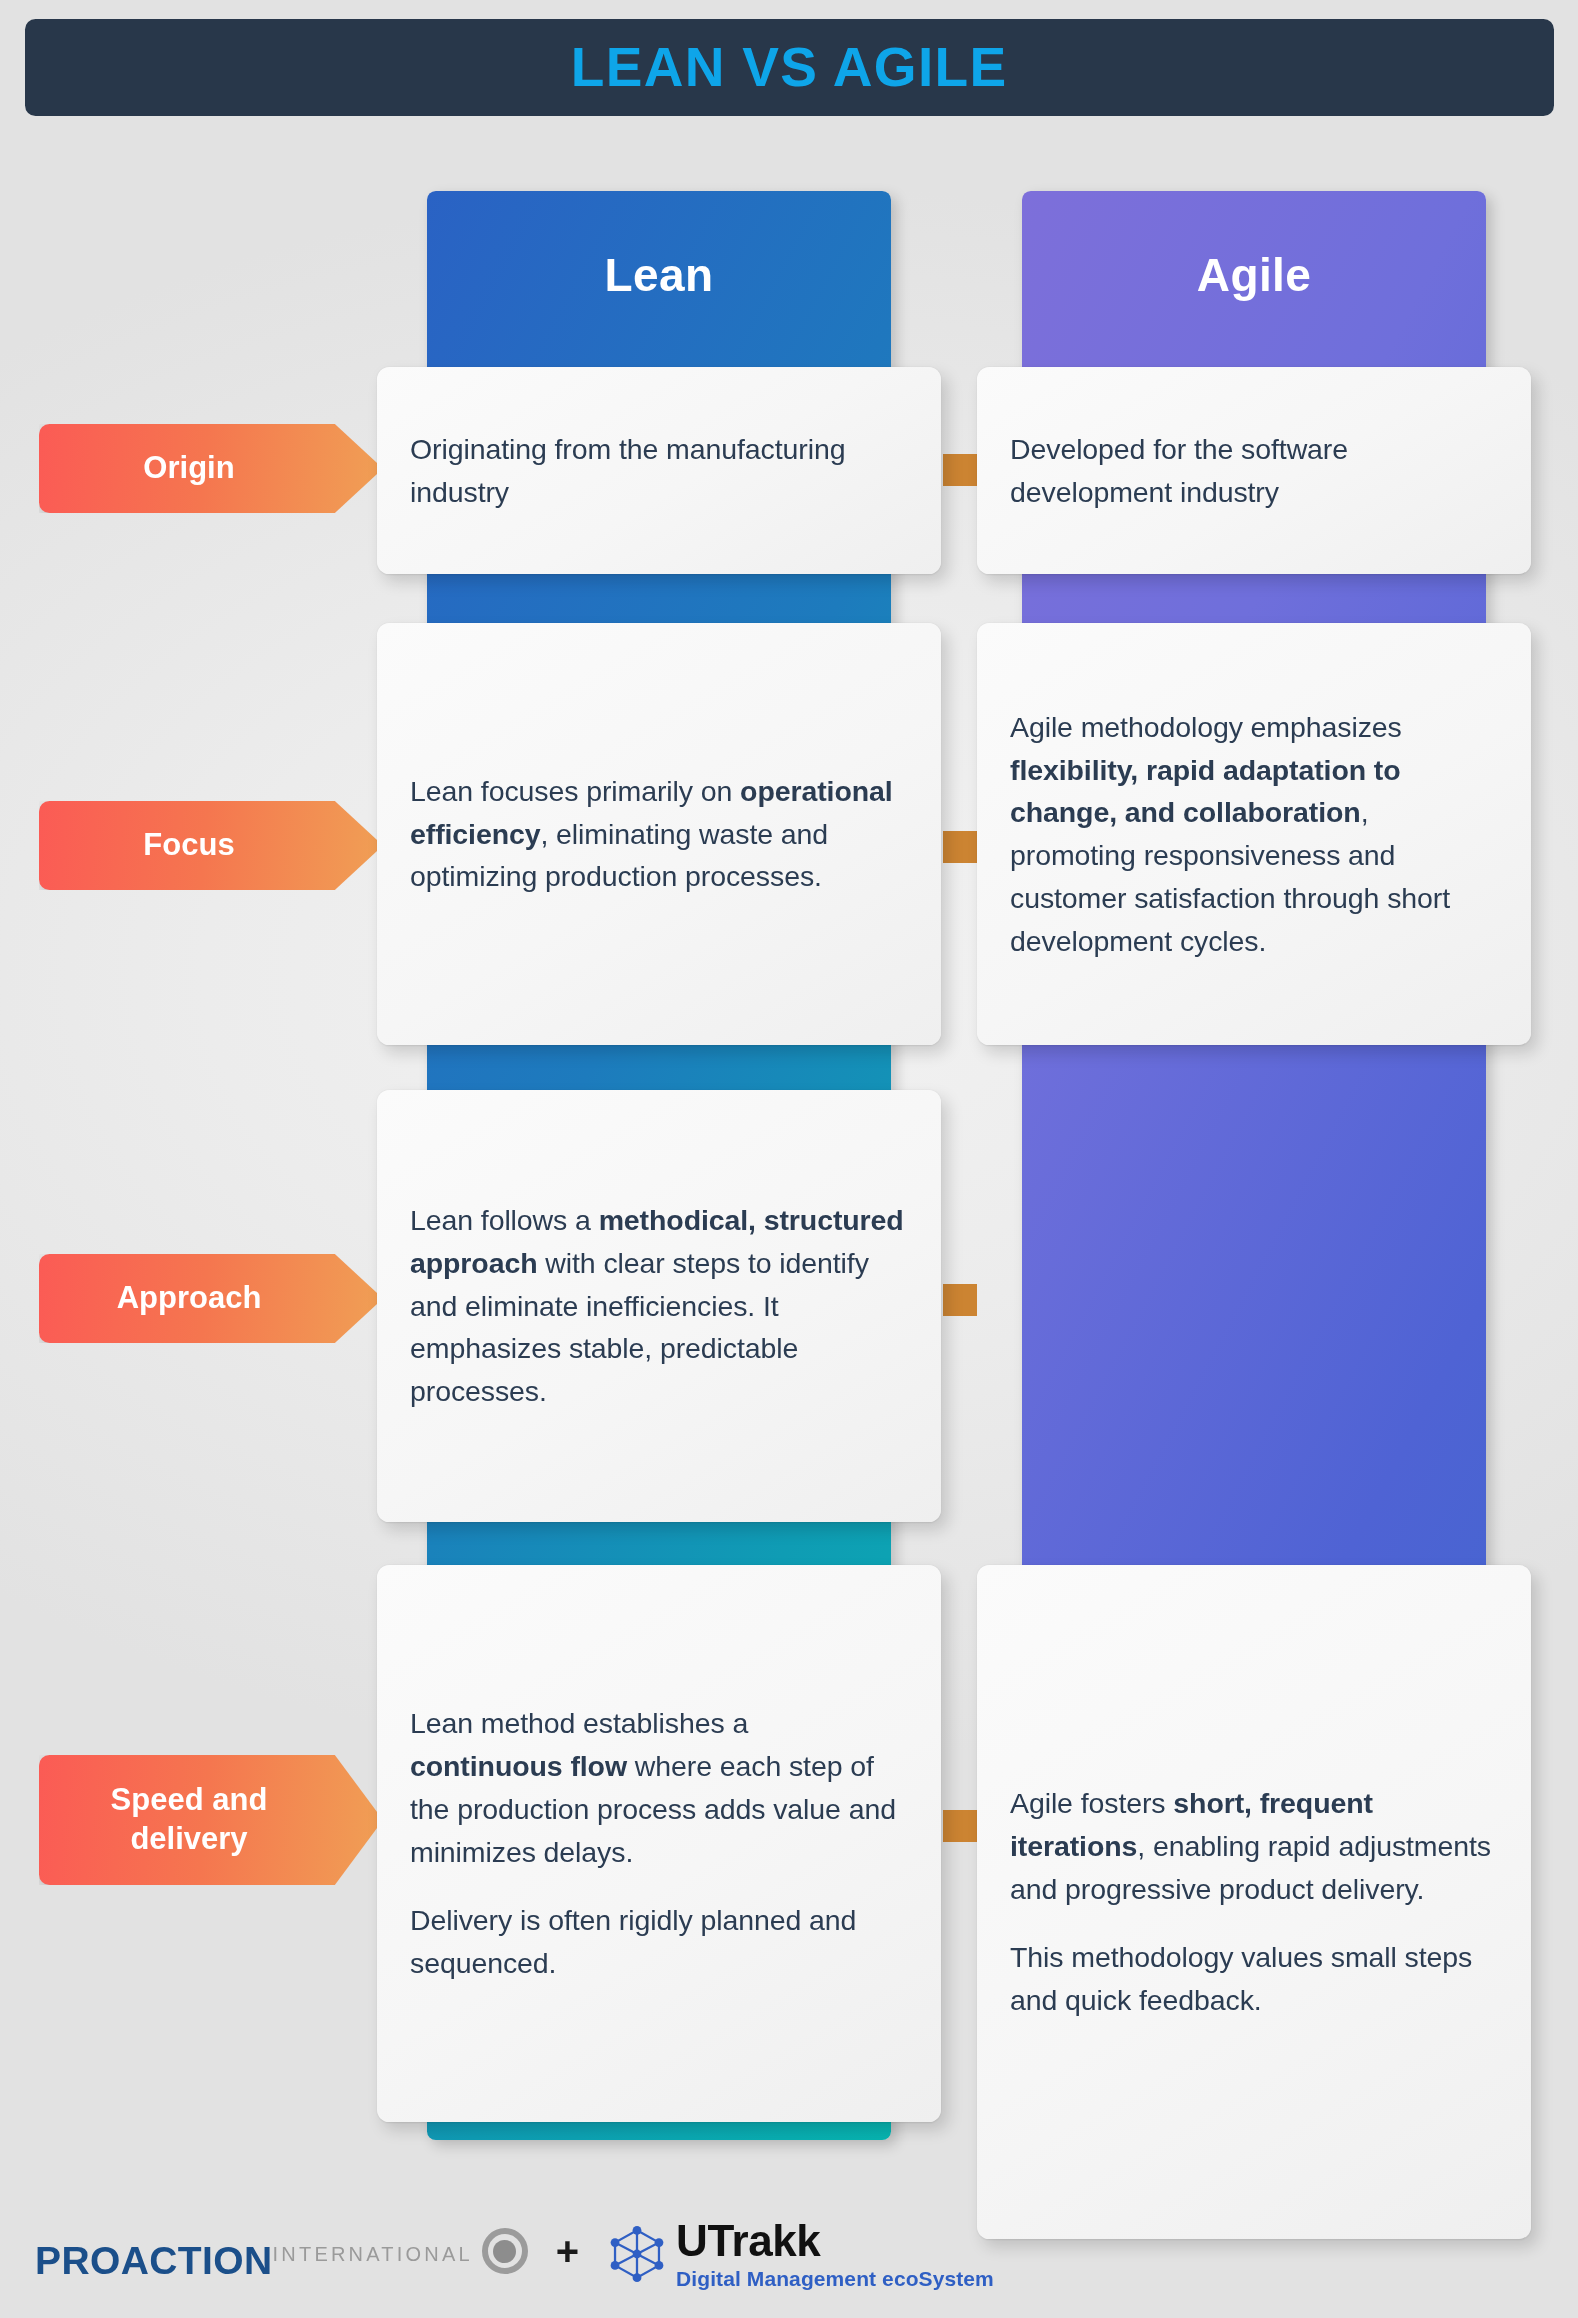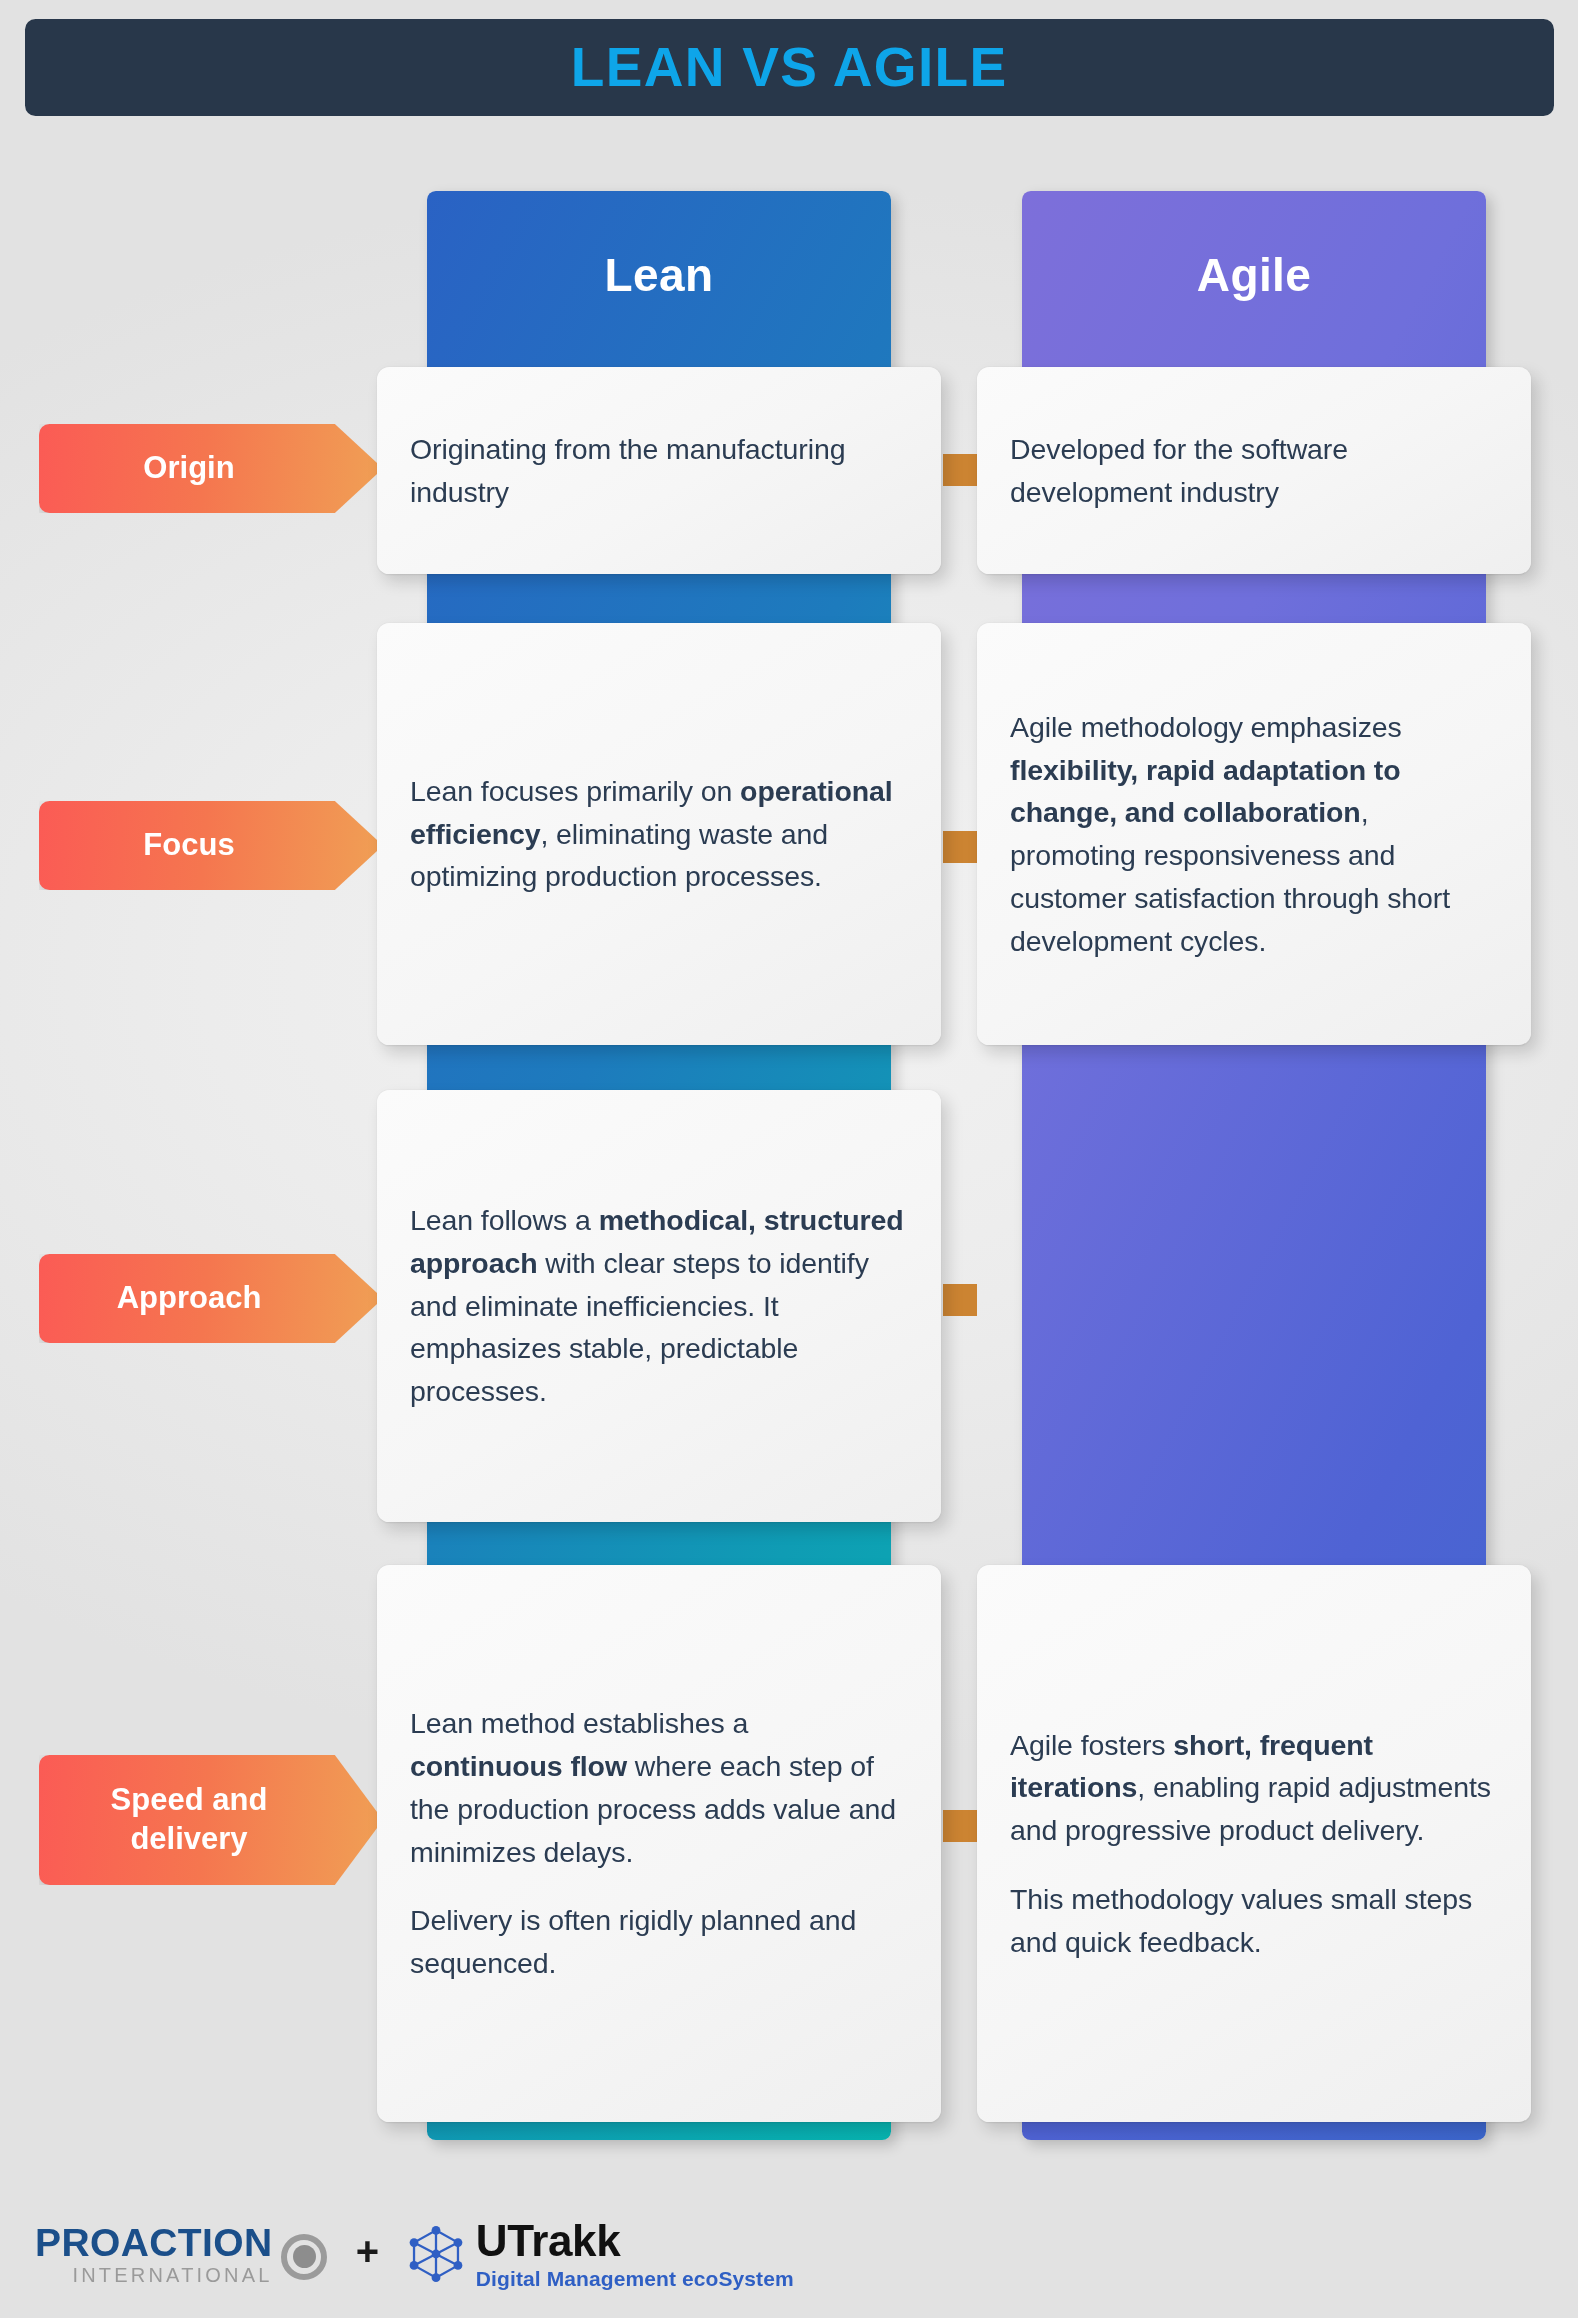--- a/index.html
+++ b/index.html
@@ -99,21 +99,21 @@
   .card.agile { left: 977px; width: 554px; }
 
   
   .r0.lean  { top: 367px;  height: 207px; }
   .r0.agile { top: 367px;  height: 207px; }
   .r1.lean  { top: 623px;  height: 422px; }
   .r1.agile { top: 623px;  height: 422px; }
   .r2.lean  { top: 1090px; height: 432px; }
   .r2.agile { top: 1090px; height: 432px; }
   .r3.lean  { top: 1565px; height: 557px; }
-  .r3.agile { top: 1565px; height: 557px; }
+  .r3.agile { top: 1565px; height: 674px; }
 
   
   .pill {
     position: absolute;
     left: 39px;
     width: 344px;
     background: linear-gradient(95deg, #fb5b55 0%, #f5764f 48%, #f0a055 100%);
     border-radius: 10.5px 0 0 10.5px;
     clip-path: polygon(0 0, 86% 0, 100% 50%, 86% 100%, 0 100%);
     filter: drop-shadow(4.4px 5.3px 8px rgba(0,0,0,0.22));
@@ -154,21 +154,21 @@
     left: 0;
     top: 2189px;
     width: 1578px;
     height: 130px;
     display: flex;
     align-items: center;
     padding-left: 35px;
     gap: 23px;
   }
   .logo-proaction { display: flex; align-items: flex-end; gap: 8.8px; }
-  .pa-words { display: flex; flex-direction: column; line-height: 1; }
+  .pa-words { display: flex; flex-direction: row; line-height: 1; }
   .pa-main {
     color: #1b4f8a;
     font-size: 39px;
     font-weight: bold;
     letter-spacing: 0.4px;
   }
   .pa-sub {
     color: #9a9a9a;
     font-size: 20px;
     letter-spacing: 3.2px;

